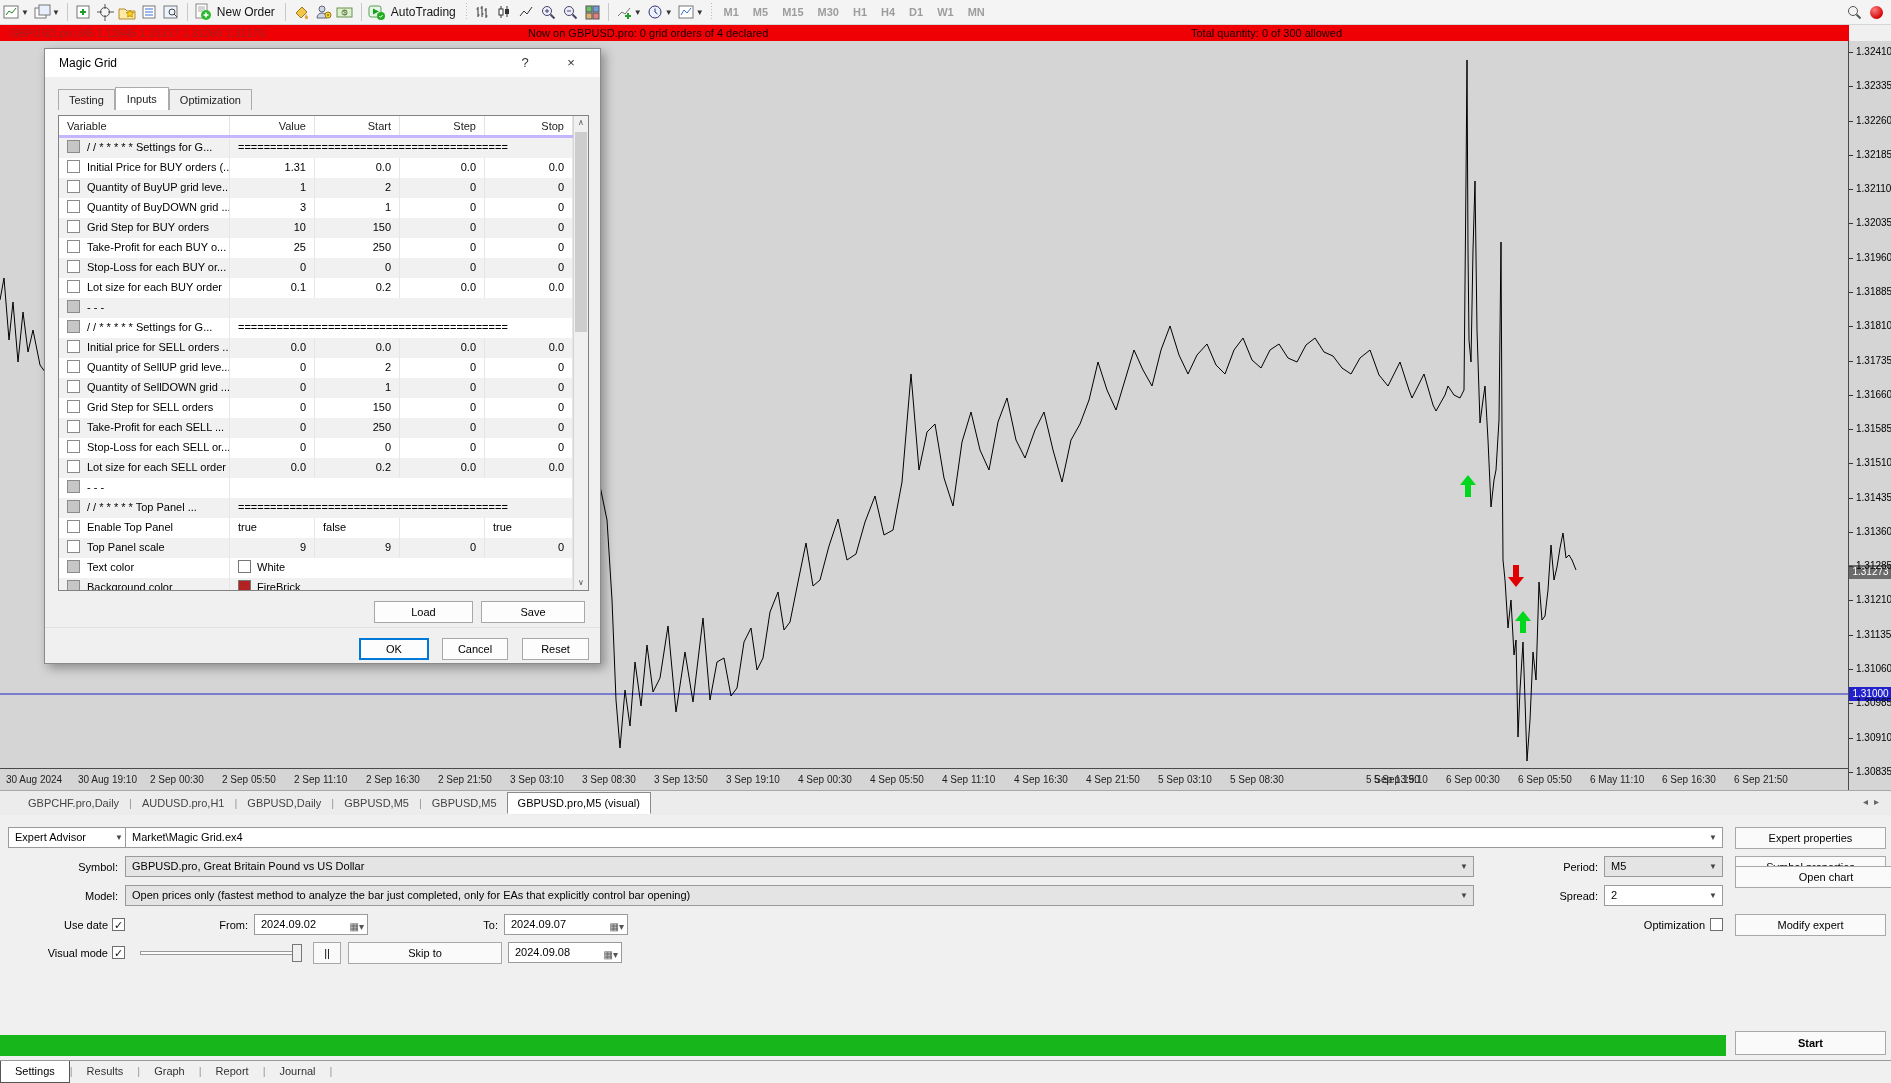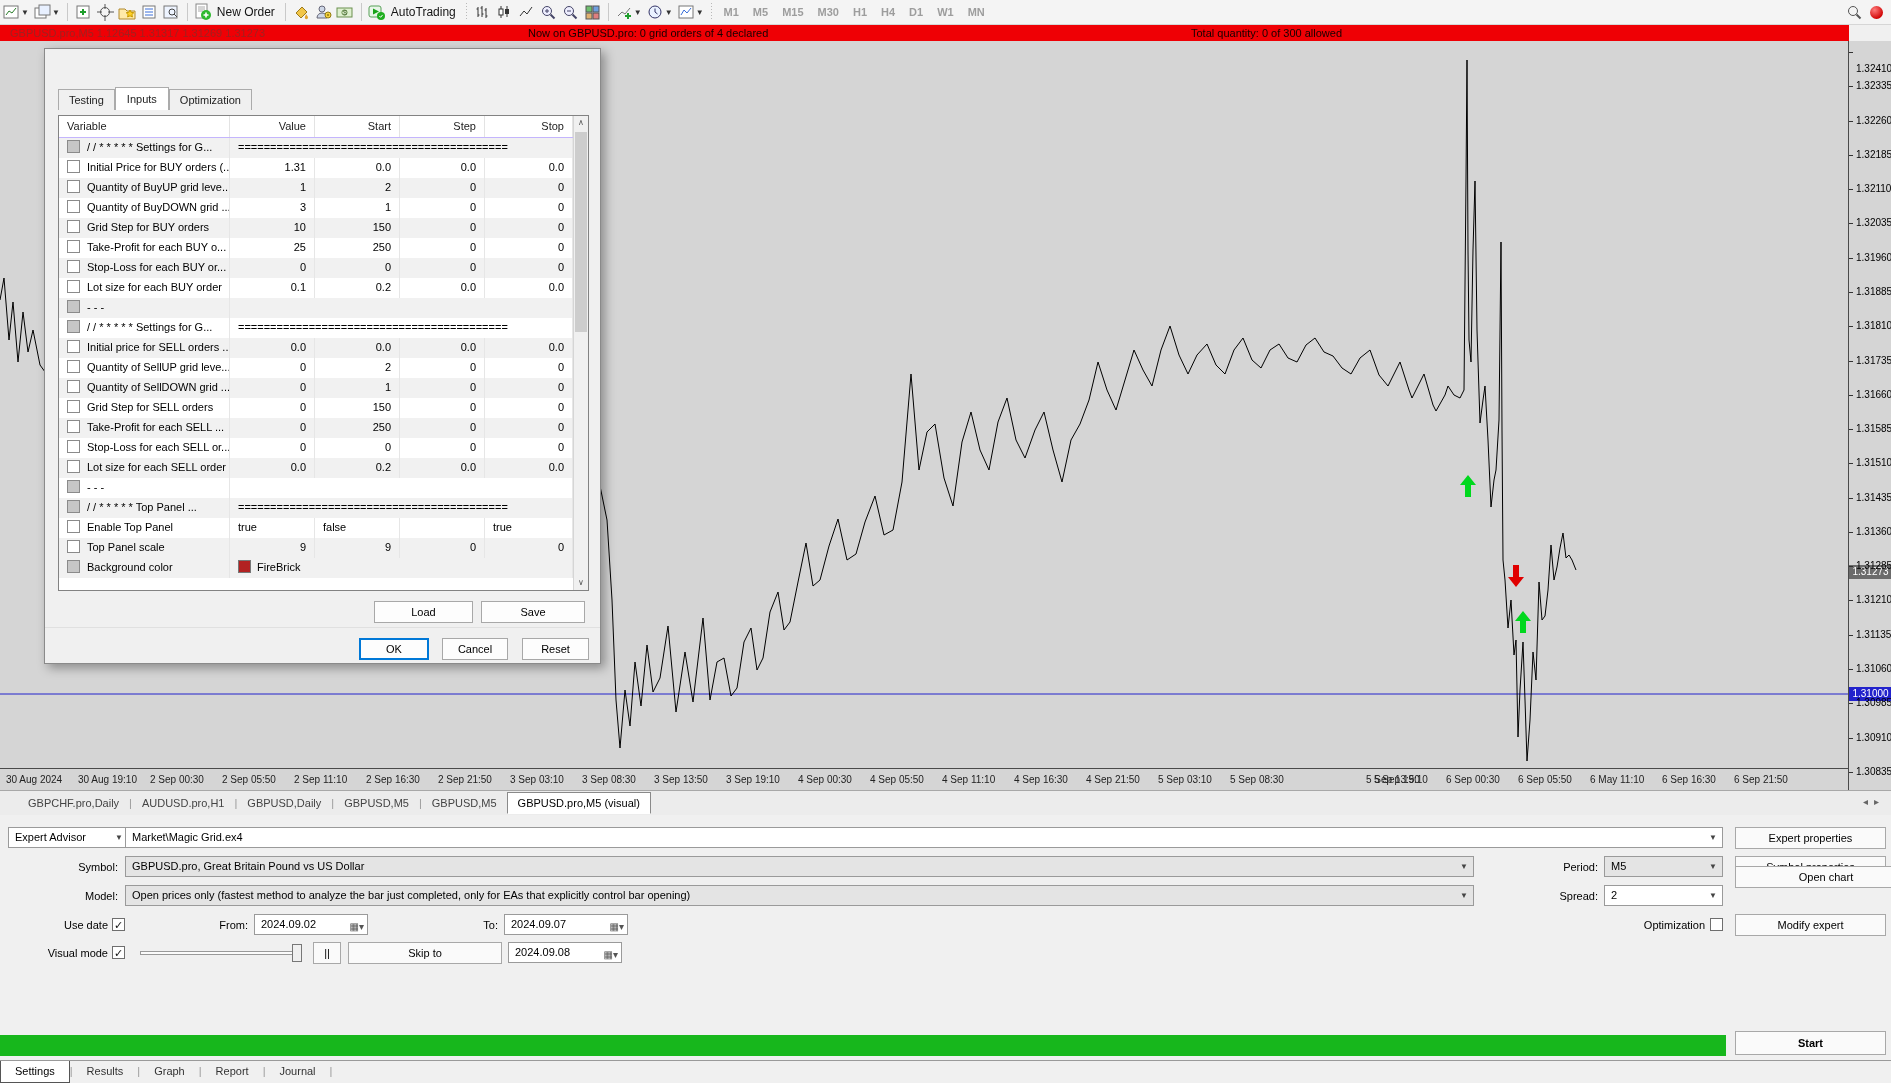--- a/index.html
+++ b/index.html
@@ -72,21 +72,21 @@
           border:1px solid #8a8a8a;box-shadow:4px 4px 10px rgba(0,0,0,.35);z-index:20;box-sizing:border-box}
   .dlg-title{position:absolute;top:0;left:0;right:0;height:28px;background:#fff}
   .dlg-title .t{position:absolute;left:14px;top:7px;font-size:12px}
   .dlg-x{position:absolute;top:3px;width:30px;height:22px;text-align:center;line-height:22px;
          font-size:13px;color:#333}
   .dlg-tabs{position:absolute;top:38px;left:13px;display:flex;align-items:flex-end}
   .dtab{padding:4px 10px;border:1px solid #ababab;border-bottom:none;background:#f0f0f0;color:#222}
   .dtab.active{background:#fff;padding:5px 11px;position:relative;top:0}
   .dlg-table{position:absolute;left:13px;top:66px;width:531px;height:476px;background:#fff;
              border:1px solid #828282;box-sizing:border-box;overflow:hidden}
-  .dhead{display:flex;height:22px;background:#fff;border-bottom:1px solid #c4b5fd;box-sizing:border-box}
+  .dhead{display:flex;height:22px;background:#fff;border-bottom:3px solid #c4b5fd;box-sizing:border-box}
   .dhc{box-sizing:border-box;padding:4px 8px 0 8px;border-right:1px solid #e3e3e3;color:#222;
        overflow:hidden;white-space:nowrap}
   .drow{display:flex;height:20px;line-height:19px;box-sizing:border-box}
   .drow.even{background:#f1f1f1}
   .dc{box-sizing:border-box;padding:0 8px;border-right:1px solid #e6e6e6;overflow:hidden;white-space:nowrap}
   .dcb{display:inline-block;width:13px;height:13px;border:1px solid #8a8a8a;background:#fff;
        vertical-align:-2px;margin-right:7px;box-sizing:border-box}
   .dcb.gray{background:#c6c6c6}
   .swatch{display:inline-block;width:13px;height:13px;border:1px solid #777;
           vertical-align:-2px;margin-right:6px;box-sizing:border-box}
@@ -279,21 +279,21 @@
       <polyline points="0,300 4,278 9,340 13,302 18,362 23,312 28,352 33,330 40,365 80,420 140,400 200,440 260,420 320,450 380,432 440,460 500,446 555,468 600,486 607,520 612,600 616,700 620,748 625,690 630,726 635,662 641,706 647,645 653,692 660,678 668,626 676,712 685,652 693,702 703,618 710,700 717,662 724,658 731,696 737,688 744,642 751,628 757,670 763,658 770,612 778,592 784,630 790,622 798,582 806,543 813,586 820,580 829,546 838,519 847,560 856,554 865,522 875,496 884,535 893,530 902,482 911,374 919,470 927,432 935,424 944,478 953,506 962,442 971,412 980,450 989,470 998,422 1007,398 1016,440 1025,458 1035,430 1044,412 1053,450 1062,482 1071,440 1080,424 1089,400 1098,362 1107,390 1116,410 1125,380 1134,350 1143,370 1152,386 1161,350 1170,326 1179,355 1188,374 1197,355 1207,344 1216,365 1225,374 1234,350 1243,338 1252,360 1261,368 1270,350 1279,344 1288,358 1297,362 1306,345 1315,338 1324,352 1333,356 1342,368 1351,374 1360,358 1370,350 1379,375 1388,386 1397,368 1400,362 1409,390 1412,398 1421,380 1424,374 1433,405 1436,411 1445,395 1448,386 1454,395 1460,398 1464,390 1466,180 1467,60 1468,250 1469,340 1471,362 1473,250 1475,181 1477,330 1480,423 1483,400 1485,386 1488,440 1491,507 1494,480 1496,470 1499,420 1501,242 1502,430 1503,560 1505,580 1508,628 1511,600 1514,655 1516,640 1518,737 1520,690 1523,642 1525,700 1527,761 1530,720 1533,652 1536,680 1539,582 1542,620 1545,616 1548,590 1551,545 1554,580 1557,567 1560,548 1563,533 1566,558 1569,555 1572,560 1576,570" fill="none" stroke="#000" stroke-width="1"></polyline>
       <path d="M 1468 475 L 1476 485 L 1471 485 L 1471 497 L 1465 497 L 1465 485 L 1460 485 Z" fill="#00d81e"></path>
       <path d="M 1516 587 L 1524 577 L 1519 577 L 1519 565 L 1513 565 L 1513 577 L 1508 577 Z" fill="#e00000"></path>
       <path d="M 1523 611 L 1531 621 L 1526 621 L 1526 633 L 1520 633 L 1520 621 L 1515 621 Z" fill="#00d81e"></path>
     </svg>
 </div>
 <div class="price-axis" id="priceAxis">
   <div class="badge gray" style="top:524px">1.31273</div>
   <div class="badge blue" style="top:646px">1.31000</div>
 <div class="pmark" style="top: 11px;"></div>
-    <div class="plabel" style="top: 22px;">1.32410</div>
+    <div class="plabel" style="top: 5px;">1.32410</div>
     <div class="pmark" style="top: 45.28px;"></div>
     <div class="plabel" style="top: 39.28px;">1.32335</div>
     <div class="pmark" style="top: 79.56px;"></div>
     <div class="plabel" style="top: 73.56px;">1.32260</div>
     <div class="pmark" style="top: 113.84px;"></div>
     <div class="plabel" style="top: 107.84px;">1.32185</div>
     <div class="pmark" style="top: 148.12px;"></div>
     <div class="plabel" style="top: 142.12px;">1.32110</div>
     <div class="pmark" style="top: 182.4px;"></div>
     <div class="plabel" style="top: 176.4px;">1.32035</div>
@@ -435,20 +435,25 @@
       <span class="btab">Graph</span>
       <span class="btabsep">|</span>
       <span class="btab">Report</span>
       <span class="btabsep">|</span>
       <span class="btab">Journal</span>
       <span class="btabsep">|</span>
     </div>
 </div>
 
 <div class="dialog">
+  <div class="dlg-title">
+    <span class="t">Magic Grid</span>
+    <span class="dlg-x" style="right:60px">?</span>
+    <span class="dlg-x" style="right:14px">×</span>
+  </div>
   <div class="dlg-tabs" id="dlgTabs">
       <span class="dtab">Testing</span>
       <span class="dtab active">Inputs</span>
       <span class="dtab">Optimization</span>
     </div>
   <div class="dlg-table">
     <div class="dhead" id="dlgHead">
         <div class="dhc" style="width: 171px; text-align: left;">Variable</div>
         <div class="dhc" style="width: 85px; text-align: right;">Value</div>
         <div class="dhc" style="width: 85px; text-align: right;">Start</div>
@@ -581,20 +586,24 @@
           <div class="dc" style="width: 85px; text-align: left;"></div>
           <div class="dc" style="width: 88px; text-align: left;">true</div>
         </div>
         <div class="drow even">
           <div class="dc" style="width: 171px;"><span class="dcb"></span><span>Top Panel scale</span></div>
           <div class="dc" style="width: 85px; text-align: right;">9</div>
           <div class="dc" style="width: 85px; text-align: right;">9</div>
           <div class="dc" style="width: 85px; text-align: right;">0</div>
           <div class="dc" style="width: 88px; text-align: right;">0</div>
         </div>
+        <div class="drow odd">
+          <div class="dc" style="width: 171px;"><span class="dcb gray"></span><span>Text color</span></div>
+          <div class="dc" style="width: 343px;"><span class="swatch" style="background: rgb(255, 255, 255);"></span><span>White</span></div>
+        </div>
         <div class="drow even">
           <div class="dc" style="width: 171px;"><span class="dcb gray"></span><span>Background color</span></div>
           <div class="dc" style="width: 343px;"><span class="swatch" style="background: rgb(178, 34, 34);"></span><span>FireBrick</span></div>
         </div>
       </div>
     <div class="dscroll">
       <span class="sa" style="top:0">∧</span>
       <span class="thumb"></span>
       <span class="sa" style="bottom:0">∨</span>
     </div>

